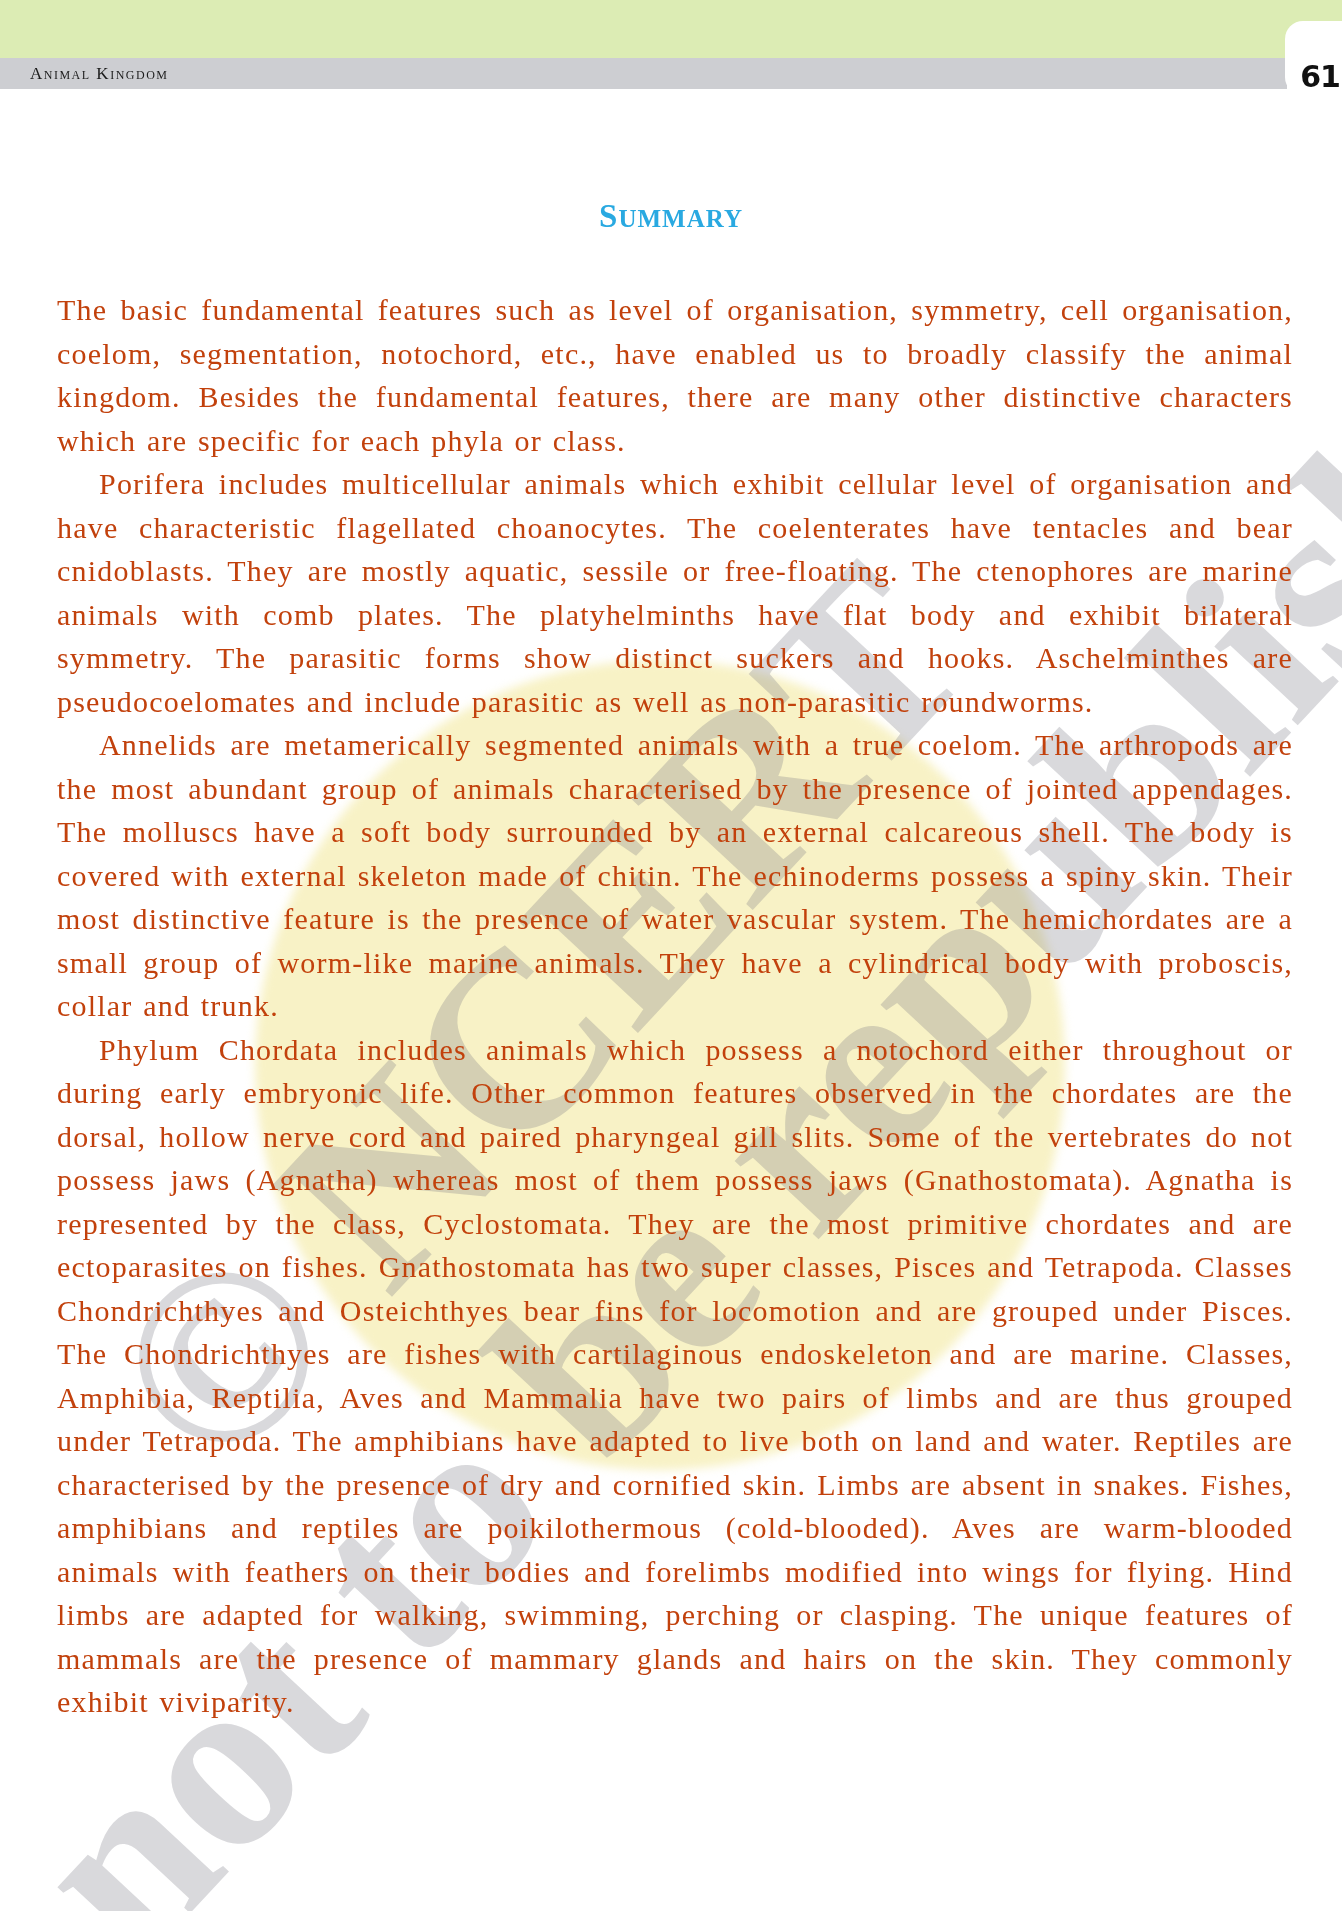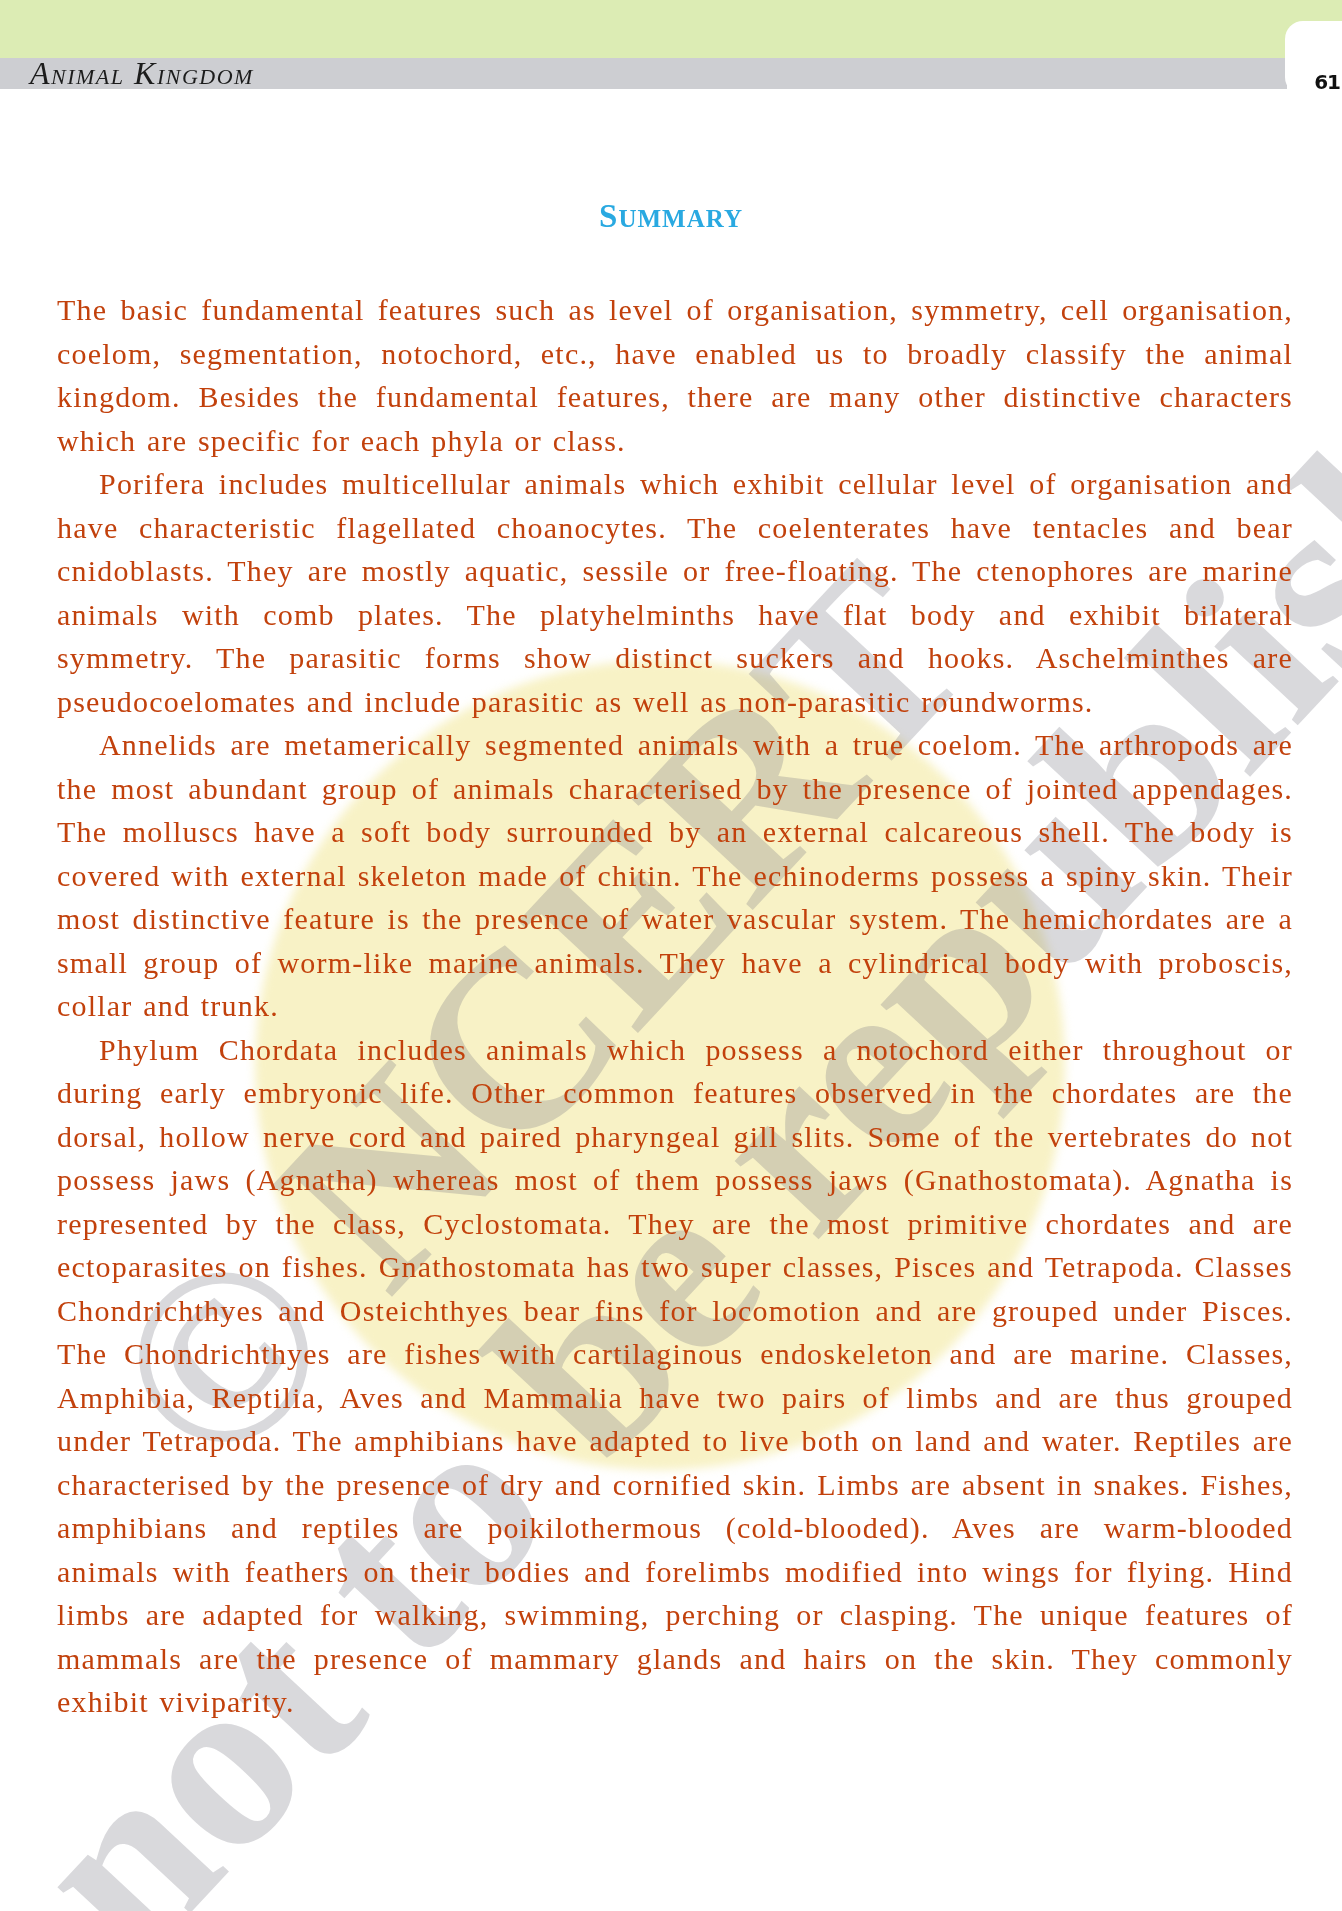--- a/index.html
+++ b/index.html
@@ -44,36 +44,35 @@
   }
   .gray-bar {
     position:absolute; top:58px; left:0;
     width:1287px; height:31px;
     background:#cdced2;
     display:flex; align-items:center;
   }
   .running-head {
     margin-left:30px;
     font-variant:small-caps;
-    font-size:32px;
+    font-size:17px;
     letter-spacing:1.5px;
     color:#1c1c1c;
-    font-style:italic;
   }
   .pagenum-box {
     position:absolute; top:21px; right:0;
     width:57px; height:74px;
     background:#ffffff;
     border-radius:18px 0 0 18px;
     display:flex; align-items:flex-end; justify-content:flex-end;
   }
   .pagenum {
     font-family:"DejaVu Sans","Liberation Sans",sans-serif;
     font-weight:700;
-    font-size:20px;
+    font-size:30px;
     color:#111111;
     padding:0 2px 1px 0;
     letter-spacing:-1px;
   }
 
   
   .summary-title {
     position:absolute; top:178px; left:0;
     width:100%; z-index:2;
     text-align:center;

